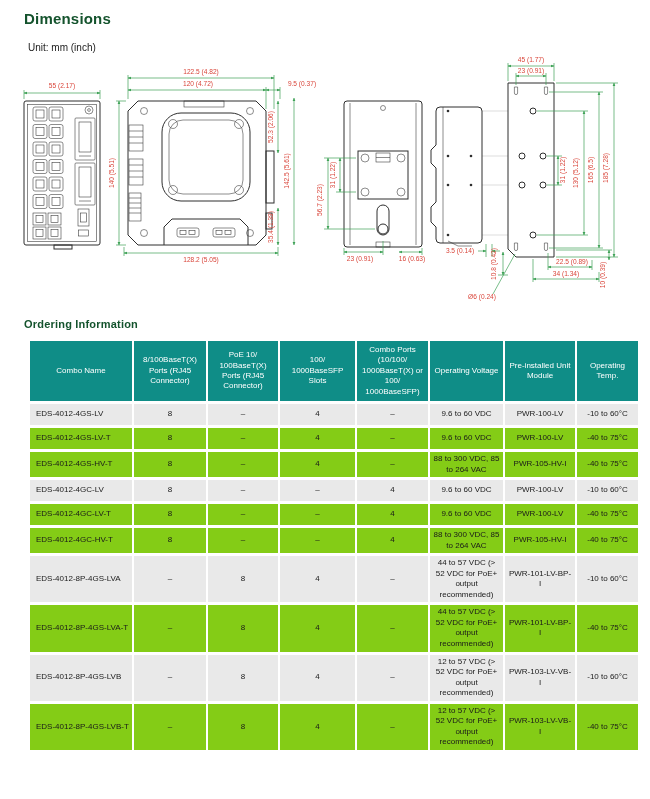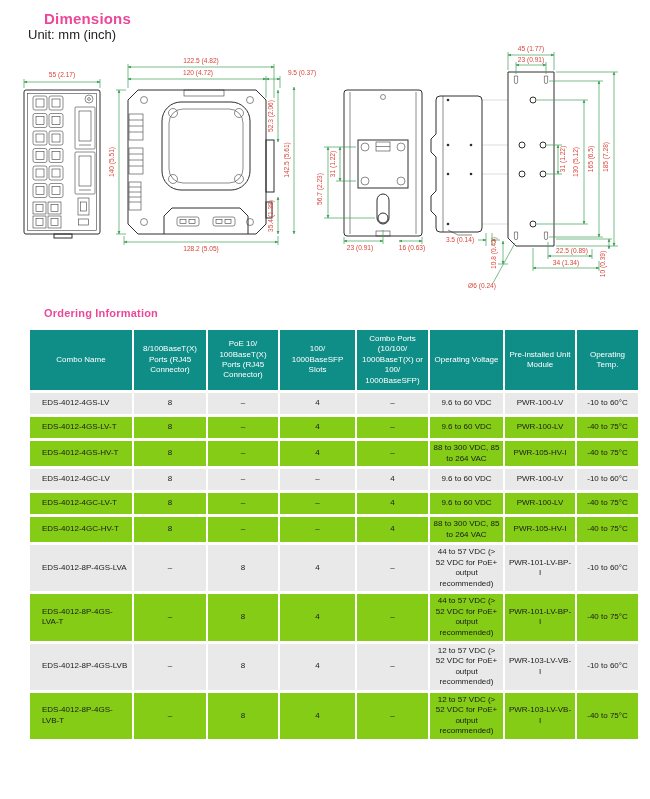--- a/index.html
+++ b/index.html
@@ -3,25 +3,25 @@
 <meta charset="utf-8">
 <style>
   html,body{margin:0;padding:0;}
   body{
     width:650px;height:799px;background:#ffffff;overflow:hidden;
     font-family:"Liberation Sans", sans-serif;color:#1a1a1a;
     -webkit-font-smoothing:antialiased;
   }
   .page{position:relative;width:650px;height:799px;}
   .section-title{
-    color:#ec4899;font-weight:bold;font-size:15px;
-    margin:0;padding:10px 0 0 44px;letter-spacing:0.2px;
+    color:#14532d;font-weight:bold;font-size:15px;
+    margin:0;padding:10px 0 0 24px;letter-spacing:0.2px;
   }
   .section-title.small{font-size:11px;padding-top:7px;}
-  .unit-label{font-size:13px;color:#222;margin:0 0 0 28px;}
+  .unit-label{font-size:10px;color:#222;margin:15px 0 0 28px;}
   .drawing-wrap{margin:2px 0 0 16px;}
   
   .bk{stroke:#2e2e2e;fill:none;stroke-width:1;}
   .bk2{stroke:#2e2e2e;fill:none;stroke-width:0.55;}
   .bkf{stroke:#2e2e2e;fill:#ffffff;stroke-width:1;}
   .gd{stroke:#b9b9b9;stroke-width:0.5;fill:none;}
   .dl{stroke:#3fa257;stroke-width:0.7;fill:none;}
   .dt{fill:#d9453a;font-size:6.6px;font-family:"Liberation Sans",sans-serif;}
   
   .ordering-table{
@@ -34,21 +34,21 @@
     text-align:center;vertical-align:middle;
     padding:4px 3px;line-height:1.3;height:52px;box-sizing:border-box;
   }
   .ordering-table td{
     text-align:center;vertical-align:middle;
     padding:2px 3px;line-height:1.32;height:21px;box-sizing:border-box;
     word-wrap:break-word;
   }
   .ordering-table tr.odd td{background:#e9e9e9;}
   .ordering-table tr.even td{background:#84cc16;}
-  .ordering-table td.model{text-align:left;padding-left:12px;}
+  .ordering-table td.model{text-align:left;padding-left:6px;}
 </style>
 </head>
 <body>
 
 <div class="page">
 
   <h1 class="section-title">Dimensions</h1>
   <div class="unit-label">Unit: mm (inch)</div>
 
   <div class="drawing-wrap">

